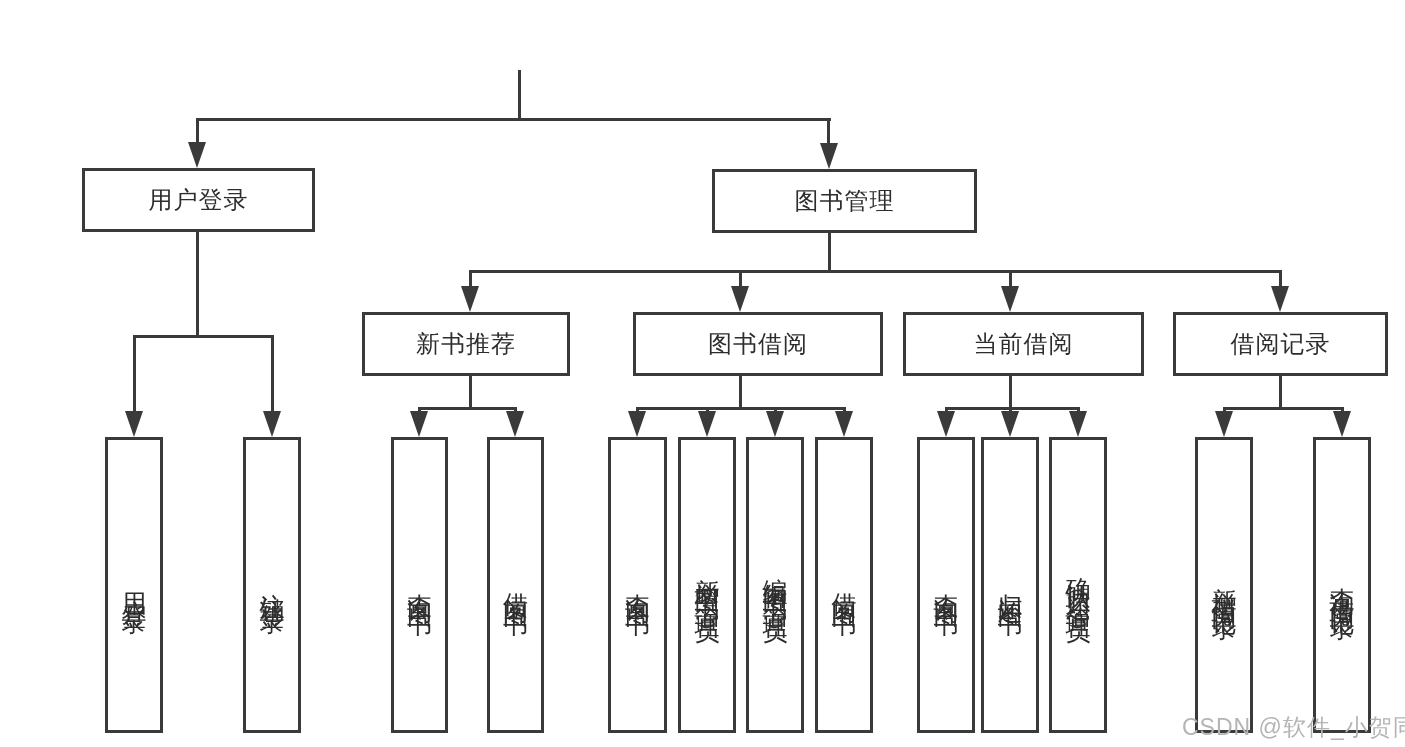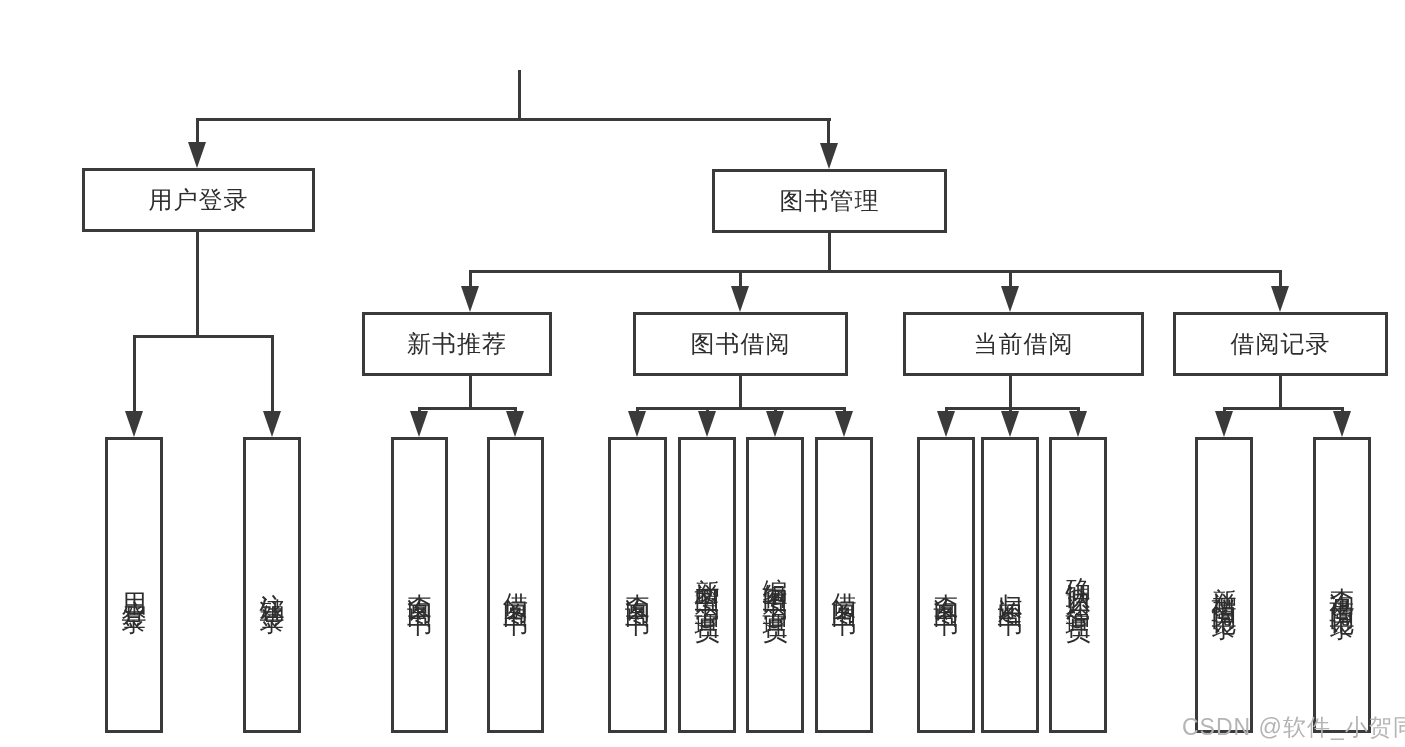--- a/index.html
+++ b/index.html
@@ -56,42 +56,42 @@
 
 
   <div class="vline" style="left:518px;top:70px;height:48px;"></div>
   <div class="hline" style="left:197px;top:118px;width:634px;"></div>
   <div class="vline" style="left:196px;top:118px;height:28px;"></div>
   <div class="arrow" style="left:188px;top:142px;"></div>
   <div class="vline" style="left:827px;top:118px;height:28px;"></div>
   <div class="arrow" style="left:820px;top:143px;"></div>
 
   <div class="box hdr" style="left:82px;top:168px;width:233px;">用户登录</div>
-  <div class="box hdr" style="left:712px;top:169px;width:235px;">图书管理</div>
+  <div class="box hdr" style="left:712px;top:169px;width:265px;">图书管理</div>
 
   <div class="vline" style="left:196px;top:232px;height:103px;"></div>
   <div class="hline" style="left:133px;top:335px;width:140px;"></div>
   <div class="vline" style="left:133px;top:335px;height:80px;"></div>
   <div class="arrow" style="left:125px;top:411px;"></div>
   <div class="vline" style="left:271px;top:335px;height:80px;"></div>
   <div class="arrow" style="left:263px;top:411px;"></div>
 
   <div class="vline" style="left:828px;top:233px;height:37px;"></div>
   <div class="hline" style="left:469px;top:270px;width:812px;"></div>
   <div class="vline" style="left:469px;top:270px;height:18px;"></div>
   <div class="arrow" style="left:461px;top:286px;"></div>
   <div class="vline" style="left:739px;top:270px;height:18px;"></div>
   <div class="arrow" style="left:731px;top:286px;"></div>
   <div class="vline" style="left:1009px;top:270px;height:18px;"></div>
   <div class="arrow" style="left:1001px;top:286px;"></div>
   <div class="vline" style="left:1279px;top:270px;height:18px;"></div>
   <div class="arrow" style="left:1271px;top:286px;"></div>
 
-  <div class="box hdr" style="left:362px;top:312px;width:190px;">新书推荐</div>
-  <div class="box hdr" style="left:633px;top:312px;width:215px;">图书借阅</div>
+  <div class="box hdr" style="left:362px;top:312px;width:208px;">新书推荐</div>
+  <div class="box hdr" style="left:633px;top:312px;width:250px;">图书借阅</div>
   <div class="box hdr" style="left:903px;top:312px;width:241px;">当前借阅</div>
   <div class="box hdr" style="left:1173px;top:312px;width:215px;">借阅记录</div>
 
   <div class="vline" style="left:469px;top:376px;height:31px;"></div>
   <div class="hline" style="left:418px;top:407px;width:98px;"></div>
   <div class="vline" style="left:418px;top:407px;height:8px;"></div>
   <div class="arrow" style="left:410px;top:411px;"></div>
   <div class="vline" style="left:514px;top:407px;height:8px;"></div>
   <div class="arrow" style="left:506px;top:411px;"></div>
 

